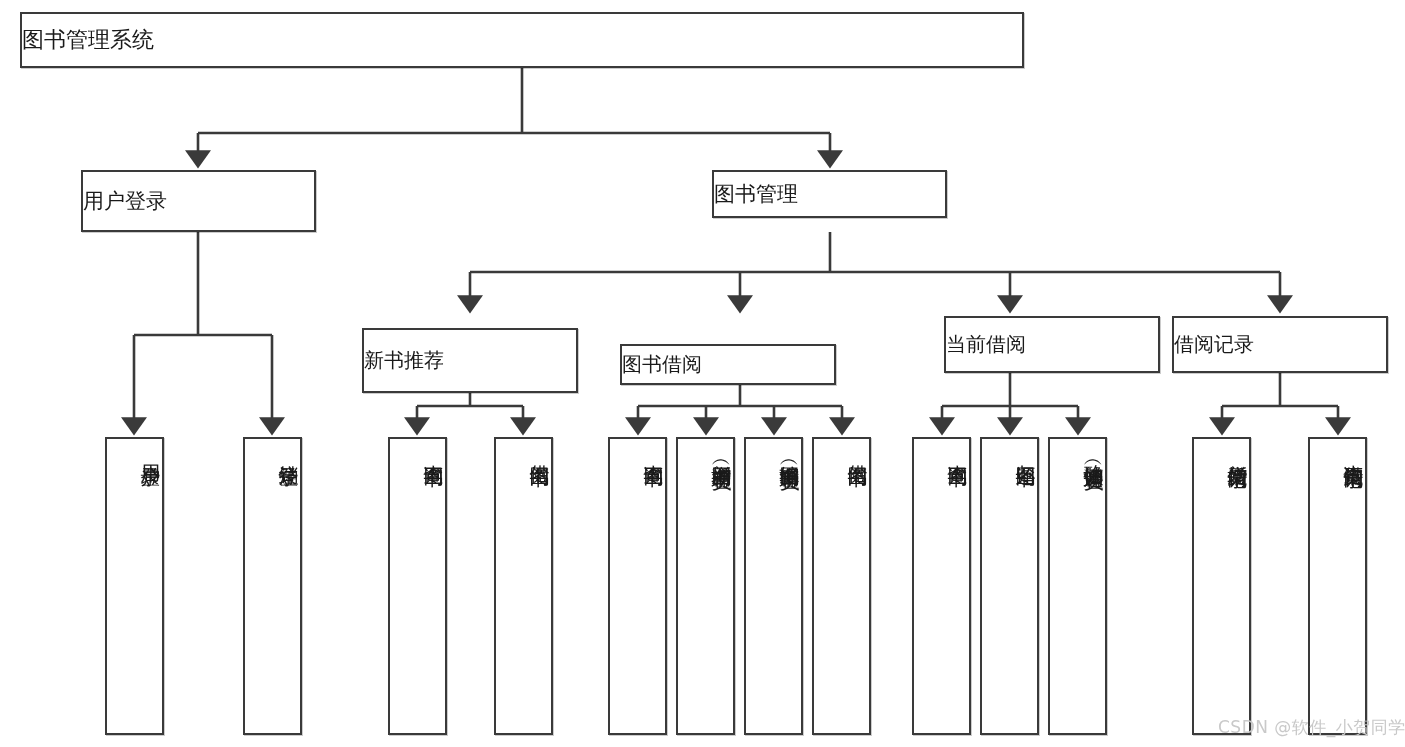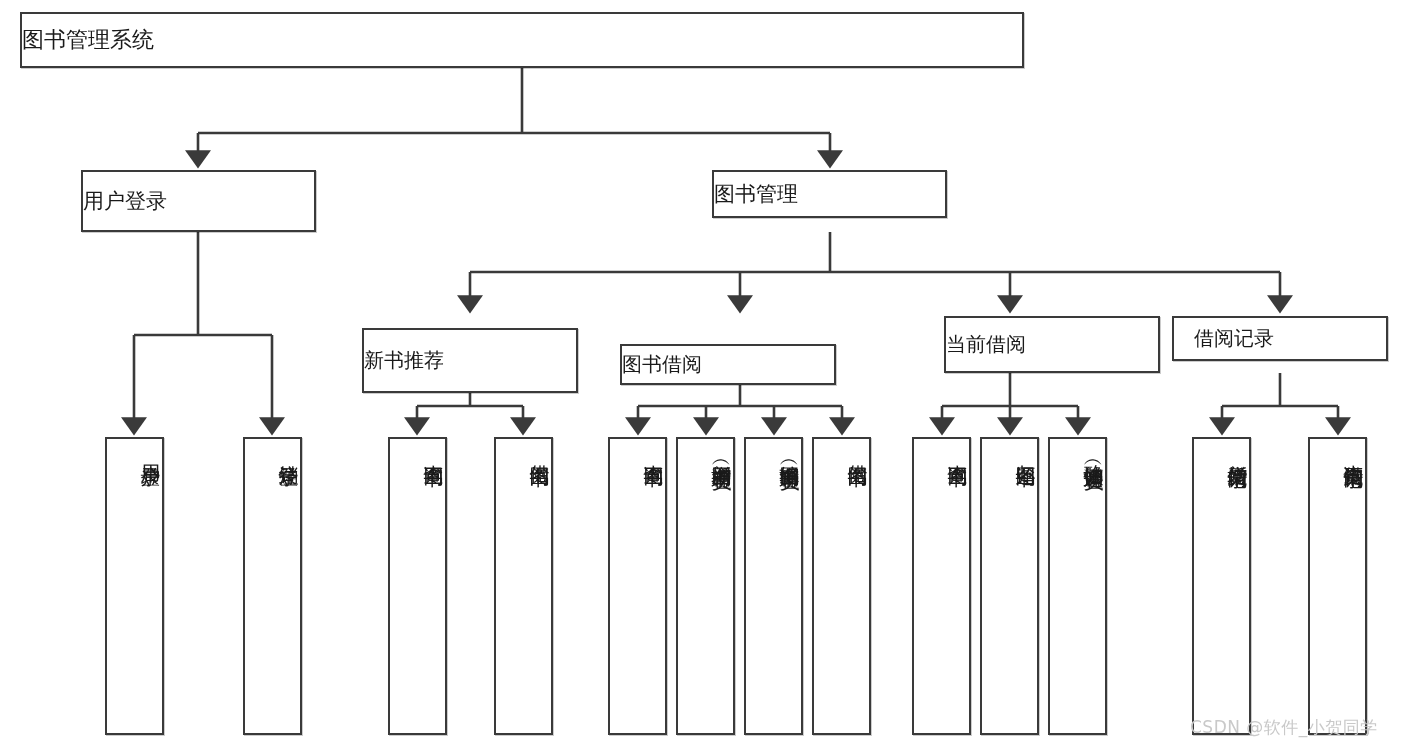--- a/index.html
+++ b/index.html
@@ -131,21 +131,21 @@
 
   <div class="node level3" style="left:362px; top:328px; width:216px; height:65px;">
     <span class="label">新书推荐</span>
   </div>
   <div class="node level3" style="left:620px; top:316px; width:216px; height:41px;margin-top:28px;">
     <span class="label">图书借阅</span>
   </div>
   <div class="node level3" style="left:944px; top:316px; width:216px; height:57px;">
     <span class="label">当前借阅</span>
   </div>
-  <div class="node level3" style="left:1172px; top:316px; width:216px; height:45px;padding-left:20px;">
+  <div class="node level3" style="left:1172px; top:316px; width:216px; height:57px;">
     <span class="label">借阅记录</span>
   </div>
 
   <div class="node leaf" style="left:105px; top:437px; width:59px; height:298px;">
     <span class="label">用户登录</span>
   </div>
   <div class="node leaf" style="left:243px; top:437px; width:59px; height:298px;">
     <span class="label">注销登录</span>
   </div>
 
@@ -179,15 +179,15 @@
     <span class="label">确认归还（管理员）</span>
   </div>
 
   <div class="node leaf" style="left:1192px; top:437px; width:59px; height:298px;">
     <span class="label">新增借阅记录</span>
   </div>
   <div class="node leaf" style="left:1308px; top:437px; width:59px; height:298px;">
     <span class="label">查询借阅记录</span>
   </div>
 
-  <div class="watermark" style="left:1190px; top:716px;">CSDN @软件_小贺同学</div>
+  <div class="watermark" style="left:1218px; top:716px;">CSDN @软件_小贺同学</div>
 
 </div>
 
 </body></html>

